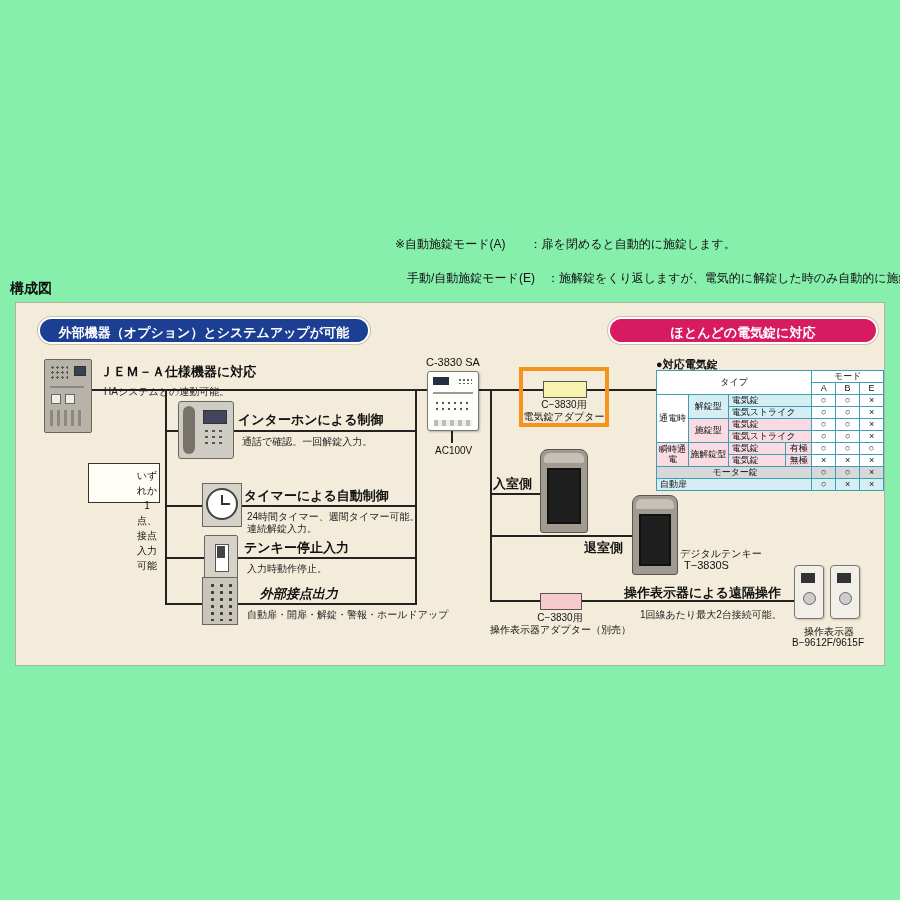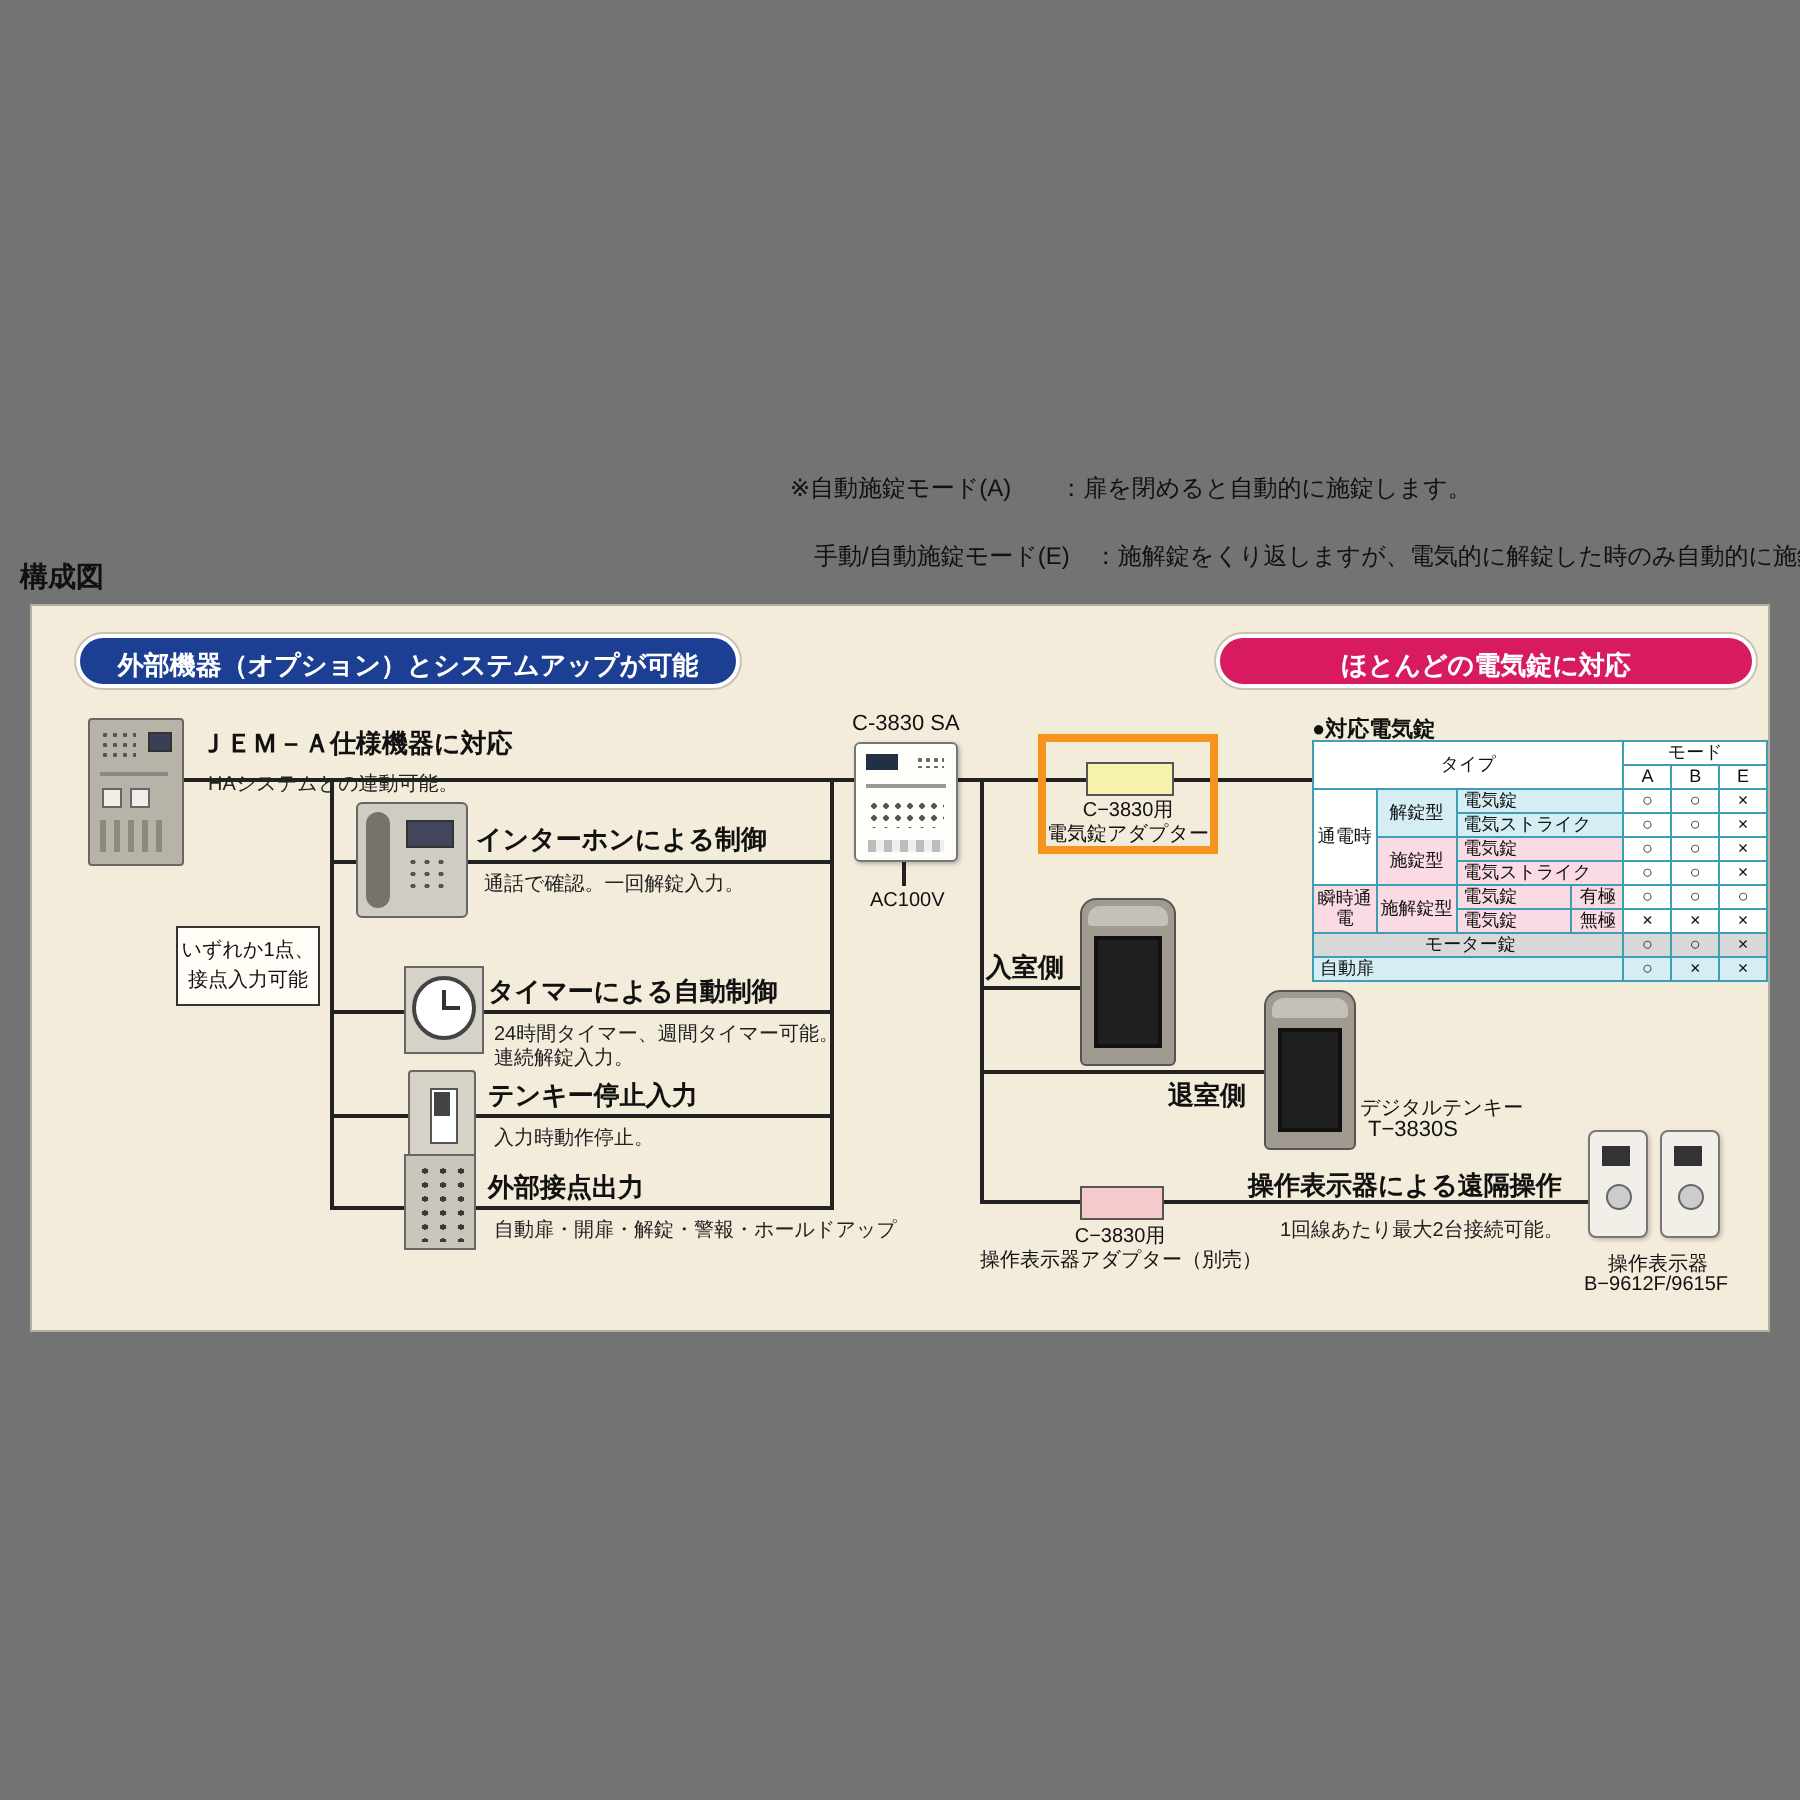--- a/index.html
+++ b/index.html
@@ -1,17 +1,17 @@
 <!DOCTYPE html>
 <html><head>
 <meta charset="utf-8">
 <style>
   html,body{margin:0;padding:0;background:#fff;}
   body{font-family:"Liberation Sans","DejaVu Sans",sans-serif;color:#111;}
-  .page{position:relative;width:900px;height:900px;background:#737373;overflow:hidden;outline:1px solid #e0e0e0;}
+  .page{position:relative;width:900px;height:900px;background:#86efac;overflow:hidden;outline:1px solid #e0e0e0;}
   .abs{position:absolute;}
   .note{position:absolute;font-size:12px;white-space:nowrap;color:#111;}
   .pagetitle{position:absolute;font-size:14px;font-weight:bold;}
   .diagram{position:absolute;left:15px;top:302px;width:868px;height:362px;background:#f4ecda;border:1px solid #b5b0a2;}
   .banner{position:absolute;height:27px;line-height:27px;text-align:center;color:#fff;font-size:13px;font-weight:bold;border-radius:14px;border:2px solid #fff;box-shadow:0 0 0 1px #c9c2b0;box-sizing:border-box;white-space:nowrap;}
   .banner.blue{background:#1c3f94;}
   .banner.pink{background:#d81b60;}
   .hline{position:absolute;height:2px;background:#222;}
   .vline{position:absolute;width:2px;background:#222;}
   .h1{position:absolute;font-size:13px;font-weight:bold;white-space:nowrap;}
@@ -69,21 +69,21 @@
       <div class="abs" style="left:5px;top:5px;width:18px;height:14px;background-image:radial-gradient(#555 1px,transparent 1.2px);background-size:5px 5px;"></div>
       <div class="abs" style="right:5px;top:6px;width:10px;height:8px;background:#3a3f55;border:1px solid #333;"></div>
       <div class="abs" style="left:5px;top:26px;width:34px;height:2px;background:#888;"></div>
       <div class="abs" style="left:6px;top:34px;width:8px;height:8px;background:#efede8;border:1px solid #666;"></div>
       <div class="abs" style="left:20px;top:34px;width:8px;height:8px;background:#efede8;border:1px solid #666;"></div>
       <div class="abs" style="left:5px;bottom:6px;width:34px;height:16px;background:repeating-linear-gradient(90deg,#8d897f 0 3px,#b7b3a9 3px 7px);"></div>
     </div>
     <div class="h1" style="left:84px;top:60px;">ＪＥＭ－Ａ仕様機器に対応</div>
     <div class="sub" style="left:88px;top:82px;">HAシステムとの連動可能。</div>
 
-    <div class="choicebox" style="left:72px;top:160px;width:72px;height:40px;">
+    <div class="choicebox" style="left:72px;top:160px;width:72px;height:40px;padding-left:46px;">
       <div>いずれか1点、</div>
       <div>接点入力可能</div>
     </div>
 
     <div class="dev" style="left:162px;top:98px;width:54px;height:56px;background:#cfccc4;border:1px solid #666;border-radius:3px;">
       <div class="abs" style="left:4px;top:4px;width:12px;height:48px;background:#77736b;border-radius:6px;"></div>
       <div class="abs" style="left:24px;top:8px;width:22px;height:12px;background:#42465c;border:1px solid #333;"></div>
       <div class="abs" style="left:24px;top:26px;width:22px;height:18px;background-image:radial-gradient(#555 1.2px,transparent 1.4px);background-size:7px 6px;"></div>
     </div>
     <div class="h1" style="left:222px;top:108px;">インターホンによる制御</div>
@@ -101,21 +101,21 @@
     <div class="dev" style="left:188px;top:232px;width:32px;height:42px;background:#d6d2c8;border:1px solid #666;border-radius:2px;">
       <div class="abs" style="left:10px;top:8px;width:12px;height:26px;background:#fff;border:1px solid #555;"></div>
       <div class="abs" style="left:12px;top:10px;width:8px;height:12px;background:#444;"></div>
     </div>
     <div class="h1" style="left:228px;top:236px;">テンキー停止入力</div>
     <div class="sub" style="left:231px;top:259px;">入力時動作停止。</div>
 
     <div class="dev" style="left:186px;top:274px;width:34px;height:46px;background:#c9c5bb;border:1px solid #666;">
       <div class="abs" style="left:3px;top:3px;right:3px;bottom:3px;background-image:radial-gradient(#3a3a3a 1.6px,transparent 1.8px);background-size:9px 7px;background-position:2px 1px;"></div>
     </div>
-    <div class="h1" style="left:228px;top:282px;">外部接点出力</div>
+    <div class="h1" style="left:244px;top:282px;font-style:italic;">外部接点出力</div>
     <div class="sub" style="left:231px;top:305px;">自動扉・開扉・解錠・警報・ホールドアップ</div>
 
     <div class="small" style="left:410px;top:53px;font-size:11px;">C-3830 SA</div>
     <div class="dev" style="left:411px;top:68px;width:50px;height:58px;background:#fdfdfa;border:1px solid #777;border-radius:3px;box-shadow:1px 1px 2px rgba(0,0,0,.25);">
       <div class="abs" style="left:5px;top:5px;width:16px;height:8px;background:#223044;"></div>
       <div class="abs" style="right:6px;top:6px;width:14px;height:6px;background-image:radial-gradient(#666 1px,transparent 1.2px);background-size:4px 4px;"></div>
       <div class="abs" style="left:5px;top:20px;width:40px;height:2px;background:#999;"></div>
       <div class="abs" style="left:6px;top:28px;width:38px;height:14px;background-image:radial-gradient(#555 1.3px,transparent 1.5px);background-size:6px 6px;"></div>
       <div class="abs" style="left:6px;bottom:4px;width:38px;height:6px;background:repeating-linear-gradient(90deg,#bbb 0 4px,#eee 4px 8px);"></div>
     </div>

